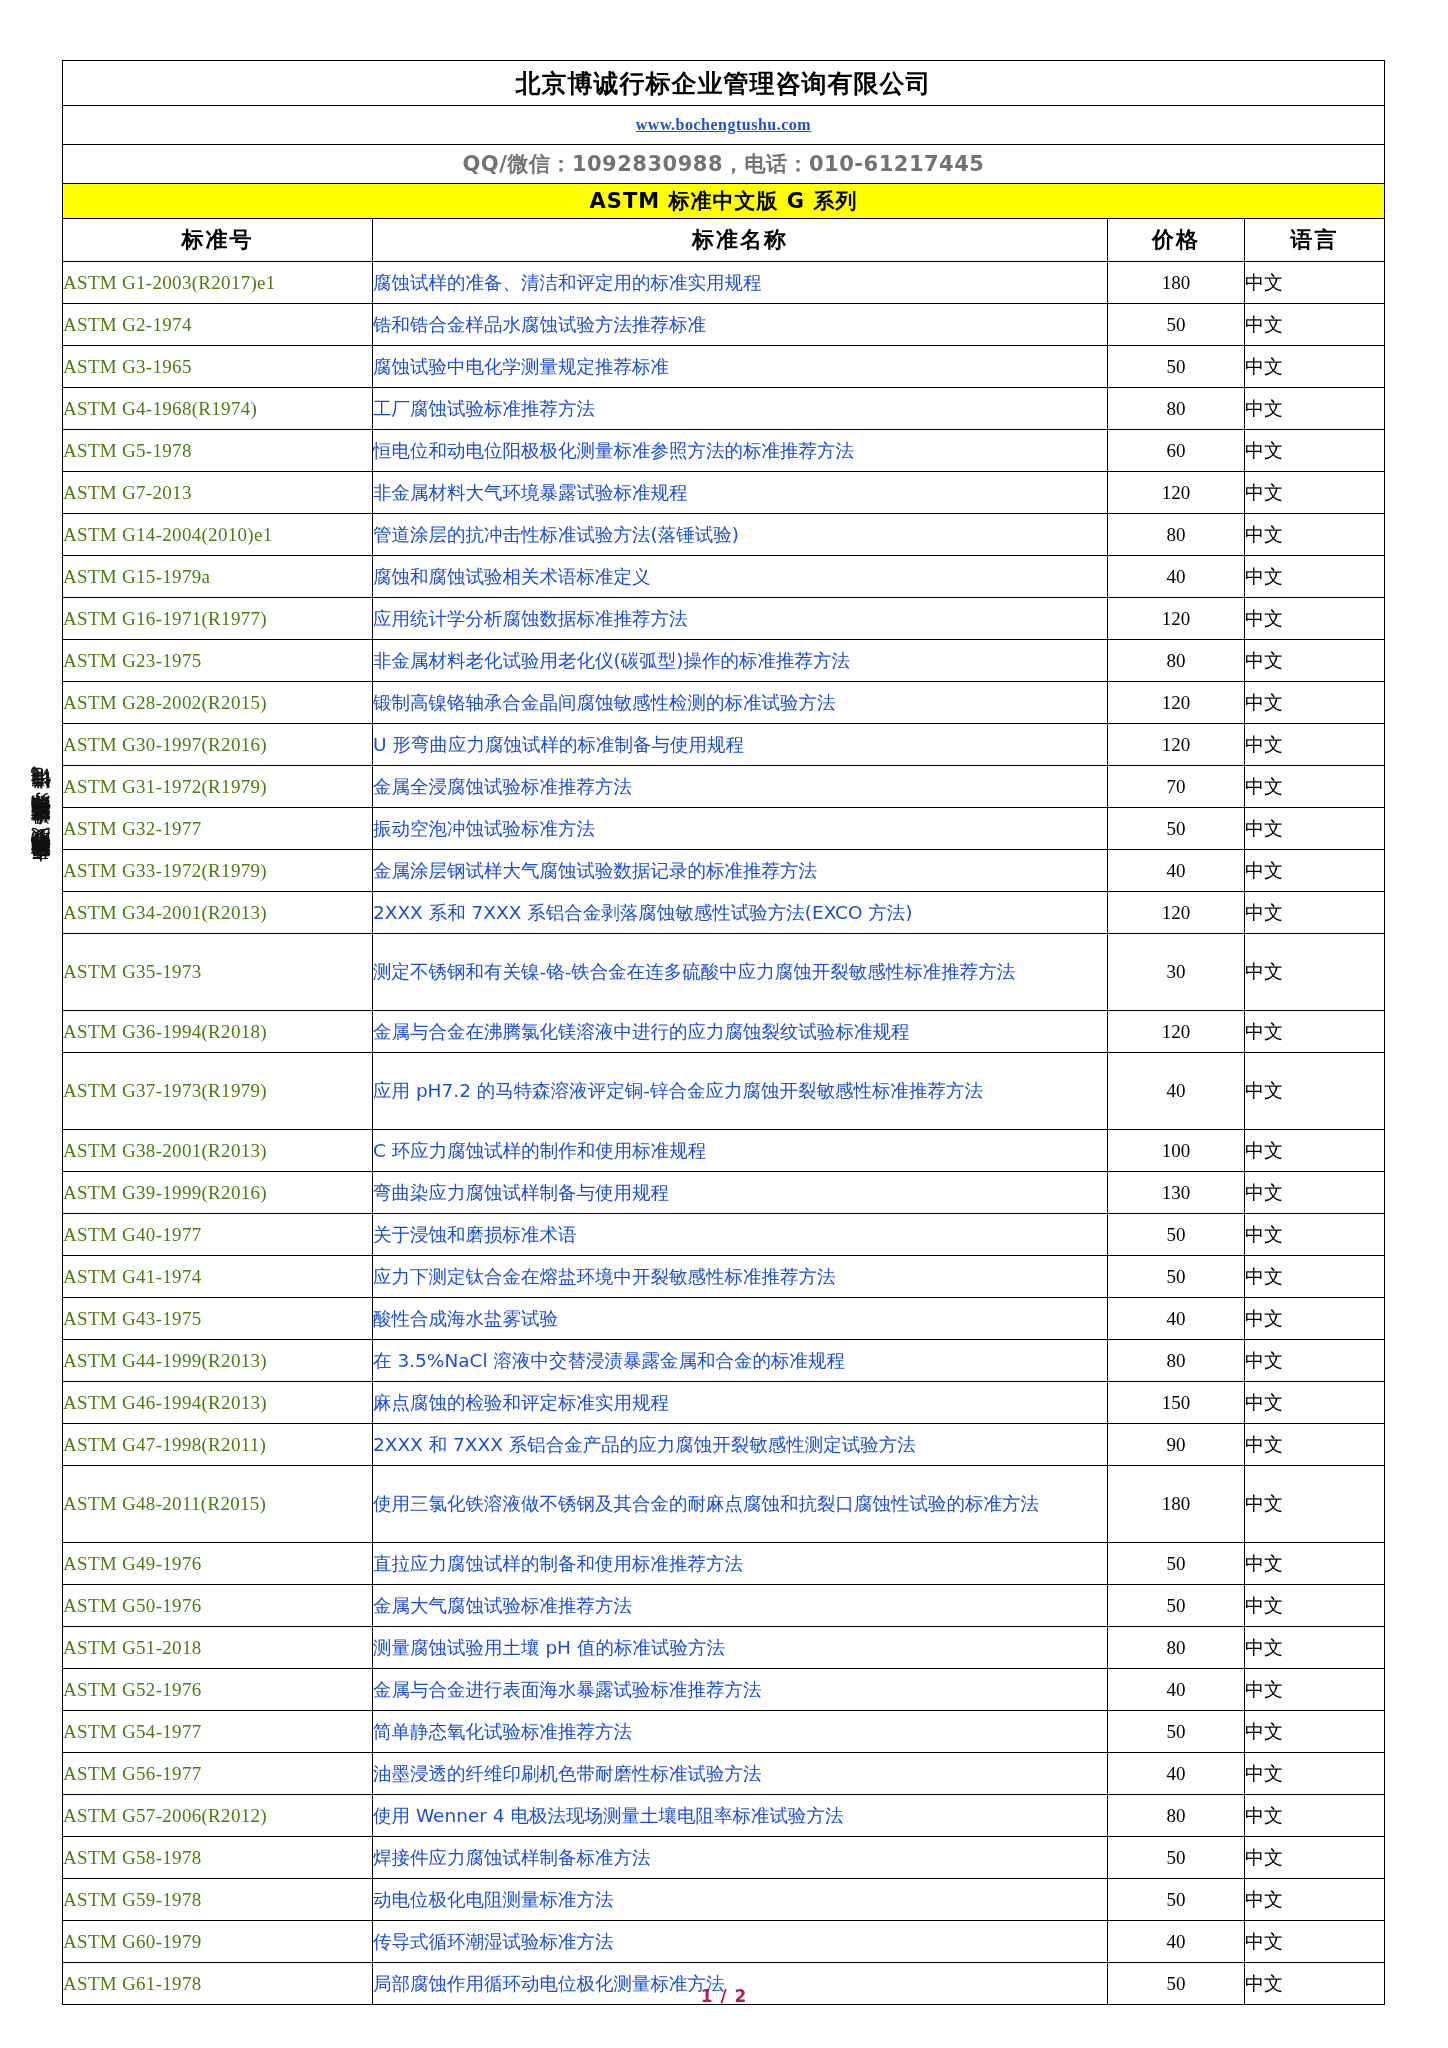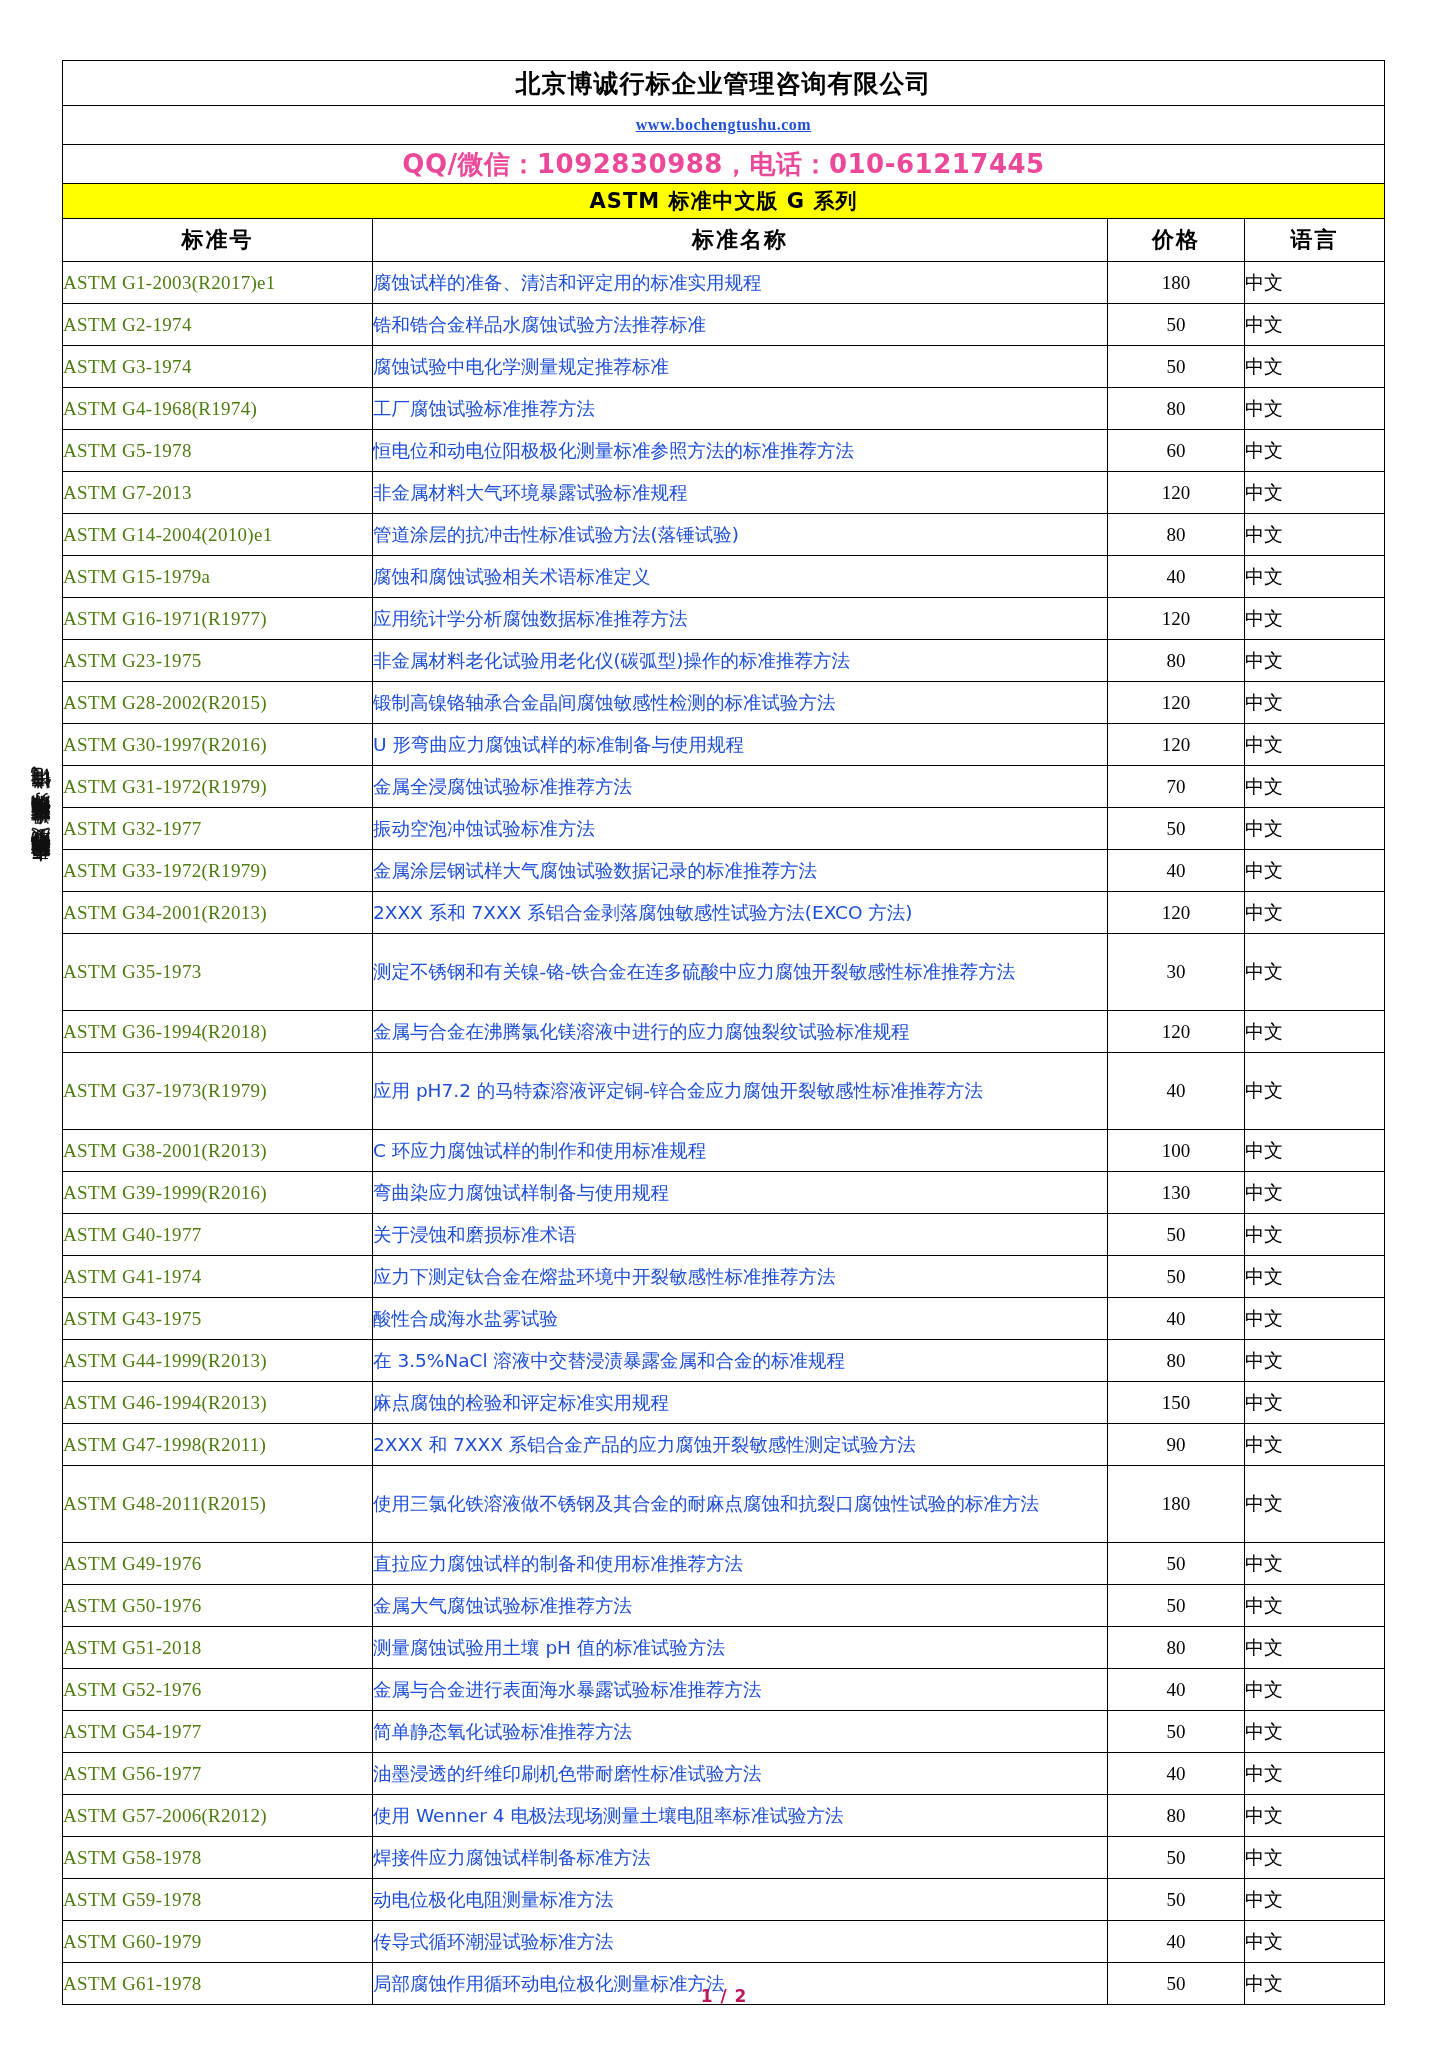--- a/index.html
+++ b/index.html
@@ -74,22 +74,22 @@
     font-weight: bold;
     color: #1f4fd8;
     text-decoration: underline;
     letter-spacing: 0.5px;
   }
   .hdr-contact td {
     height: 38px;
     text-align: center;
     font-family: "DejaVu Sans", "Liberation Sans", sans-serif;
     font-weight: bold;
-    font-size: 26px;
-    color: #ec4899;
+    font-size: 21px;
+    color: #737373;
     letter-spacing: 0.5px;
   }
   .hdr-series td {
     height: 34px;
     text-align: center;
     background: #ffff00 !important;
     font-family: "DejaVu Sans", "Liberation Sans", sans-serif;
     font-weight: bold;
     font-size: 21px;
     letter-spacing: 1px;
@@ -202,21 +202,21 @@
           <td class="cell-price">180</td>
           <td class="cell-lang">中文</td>
         </tr>
         <tr class="row">
           <td class="cell-no">ASTM G2-1974</td>
           <td class="cell-name">锆和锆合金样品水腐蚀试验方法推荐标准</td>
           <td class="cell-price">50</td>
           <td class="cell-lang">中文</td>
         </tr>
         <tr class="row">
-          <td class="cell-no">ASTM G3-1974</td>
+          <td class="cell-no">ASTM G3-1965</td>
           <td class="cell-name">腐蚀试验中电化学测量规定推荐标准</td>
           <td class="cell-price">50</td>
           <td class="cell-lang">中文</td>
         </tr>
         <tr class="row">
           <td class="cell-no">ASTM G4-1968(R1974)</td>
           <td class="cell-name">工厂腐蚀试验标准推荐方法</td>
           <td class="cell-price">80</td>
           <td class="cell-lang">中文</td>
         </tr>

